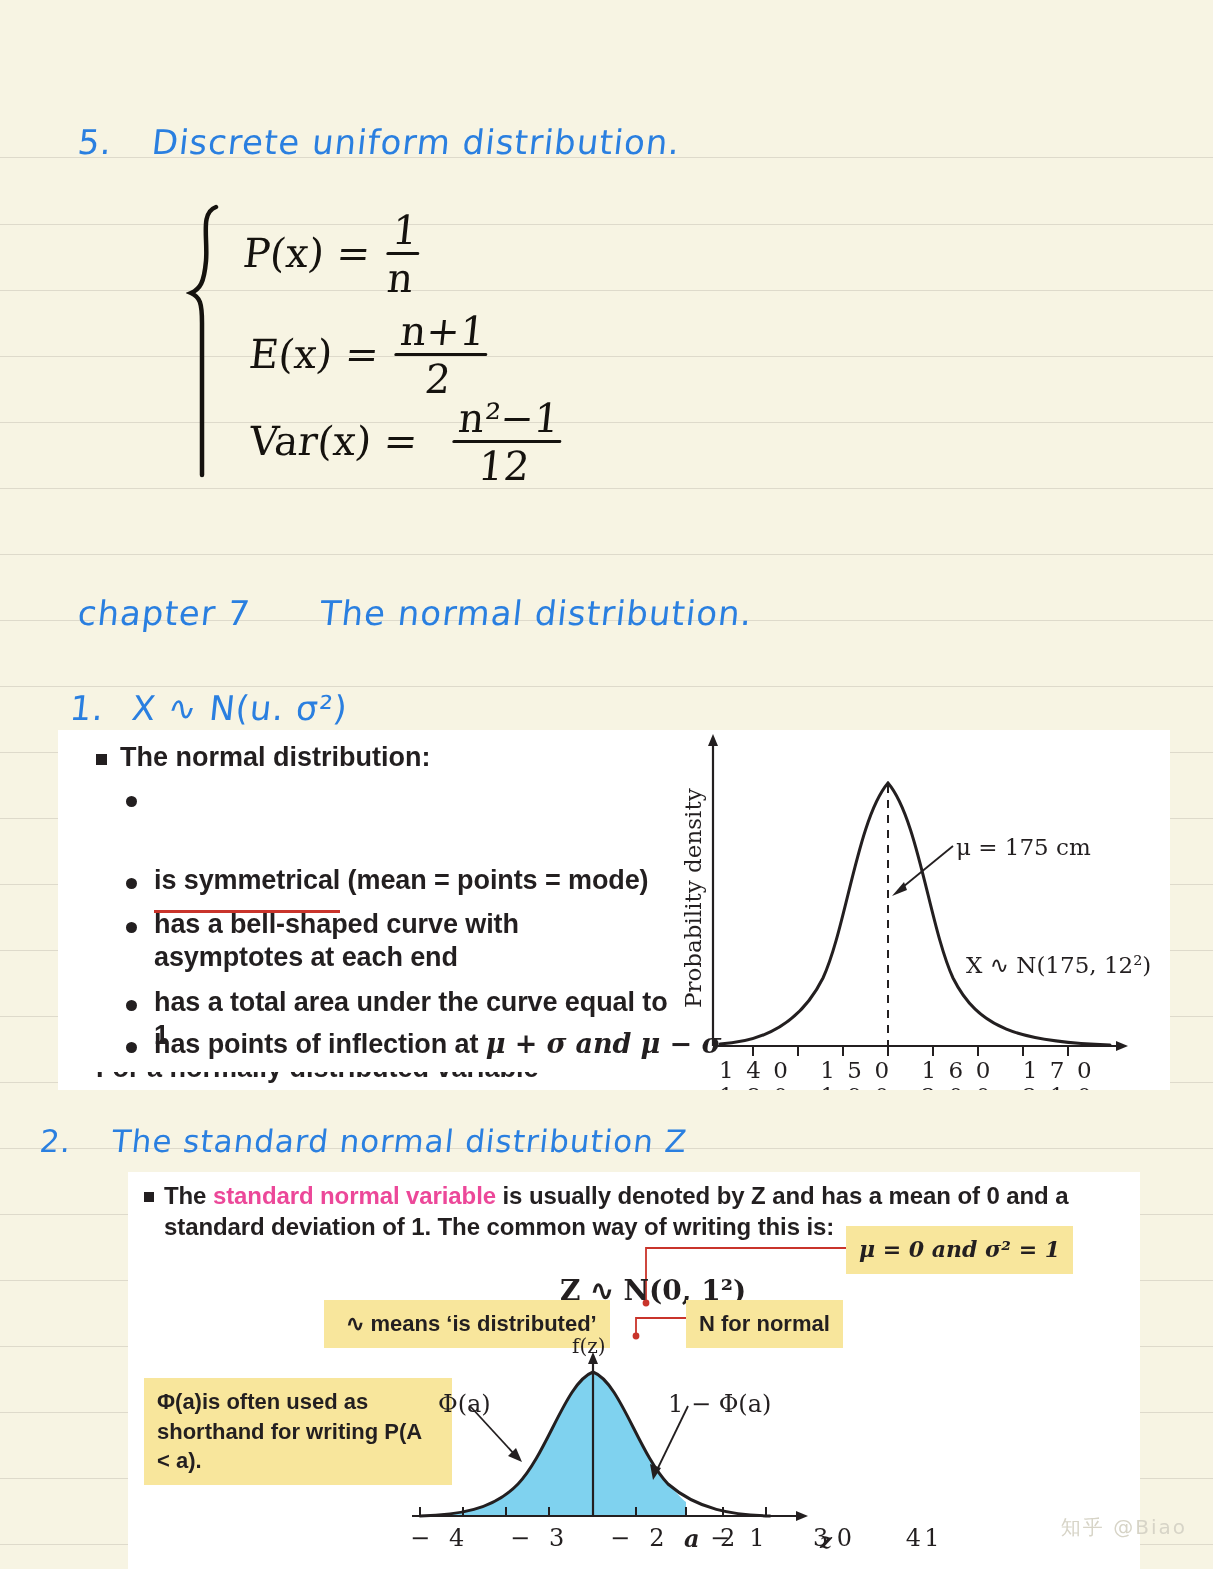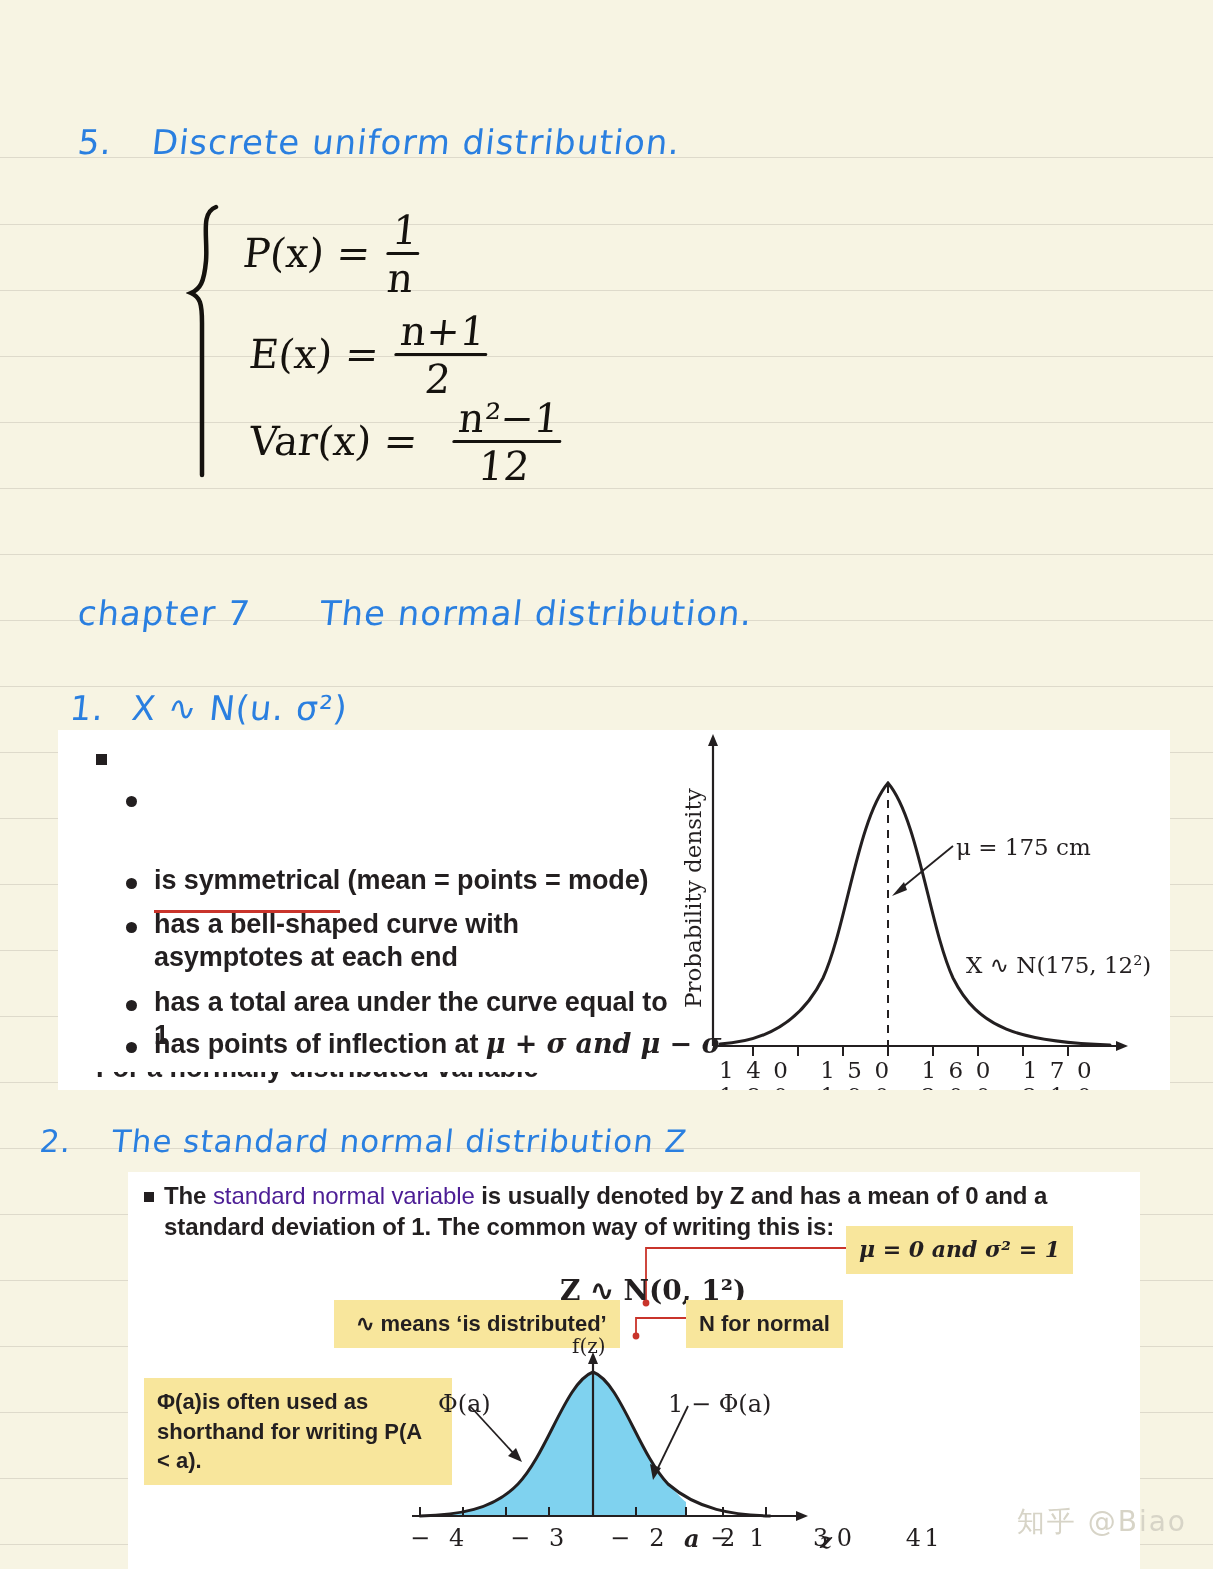--- a/index.html
+++ b/index.html
@@ -163,38 +163,38 @@
 
   
   .f2-bullet-text {
     position: absolute;
     font-size: 24px;
     font-weight: 600;
     color: #231f20;
     line-height: 1.3;
     letter-spacing: -0.1px;
   }
-  .blue-bold { color: #4c1d95; font-weight: 400; }
+  .blue-bold { color: #ec4899; font-weight: 700; }
   .callout {
     position: absolute;
     background: #f8e69c;
     color: #231f20;
     font-size: 22px;
     font-weight: 600;
     padding: 9px 13px;
     white-space: nowrap;
     line-height: 1.35;
   }
   .callout.two-line { white-space: normal; }
 
   .watermark {
     position: absolute;
     right: 26px;
     bottom: 28px;
-    font-size: 28px;
+    font-size: 20px;
     color: #d7d4c7;
     font-family: "DejaVu Sans", sans-serif;
     letter-spacing: 2px;
     white-space: nowrap;
   }
 </style>
 </head>
 <body>
 
 <div id="page">
@@ -261,20 +261,21 @@
 
   <div class="hw hw-title" style="left:78px; top:593px;">chapter 7</div>
   <div class="hw hw-title" style="left:320px; top:593px;">The normal distribution.</div>
 
   <div class="hw hw-title" style="left:70px; top:688px;">1.</div>
   <div class="hw hw-title" style="left:132px; top:688px;">X ∿ N(u. σ²)</div>
 
   <div class="panel" id="figure-normal-panel">
 
     <div class="sq-bullet" style="left:38px; top:24px;"></div>
+    <div class="f1-head" style="left:62px; top:12px;">The normal distribution:</div>
 
     <div class="rd-bullet" style="left:68px; top:66px;"></div>
 
     <div class="rd-bullet" style="left:68px; top:148px;"></div>
     <div class="f1-item" style="left:96px; top:134px;">
       <span class="redunder">is symmetrical</span><span> (mean = points = mode)</span>
     </div>
 
     <div class="rd-bullet" style="left:68px; top:192px;"></div>
     <div class="f1-item" style="left:96px; top:178px; width:520px;">has a bell-shaped curve with asymptotes at each end</div>
@@ -345,21 +346,21 @@
       <path d="M508,165 L508,146 L560,146" fill="none" stroke="#c9342b" stroke-width="1.8"></path>
       <circle cx="508" cy="164" r="3.4" fill="#c9342b"></circle>
     </svg>
 
     <div class="callout" style="left:718px; top:54px;">
       <span class="mathi">μ = 0 and σ² = 1</span>
     </div>
 
     <div class="serif" style="position:absolute; left:432px; top:102px; font-size:28px; white-space:nowrap;font-weight:bold;">Z ∿ N(0, 1²)</div>
 
-    <div class="callout" style="left:206px; top:128px;padding-left:22px;">∿ means ‘is distributed’</div>
+    <div class="callout" style="left:196px; top:128px;padding-left:22px;">∿ means ‘is distributed’</div>
     <div class="callout" style="left:558px; top:128px;">N for normal</div>
 
     <div class="callout two-line" style="left:16px; top:206px; width:282px;">Φ(a)is often used as shorthand for writing P(A &lt; a).</div>
 
     <svg style="position:absolute; left:270px; top:172px;" width="470" height="218" viewBox="0 0 470 218">
       <defs>
         <clipPath id="shadeclip">
           <rect x="20" y="0" width="268" height="172"></rect>
         </clipPath>
       </defs>

